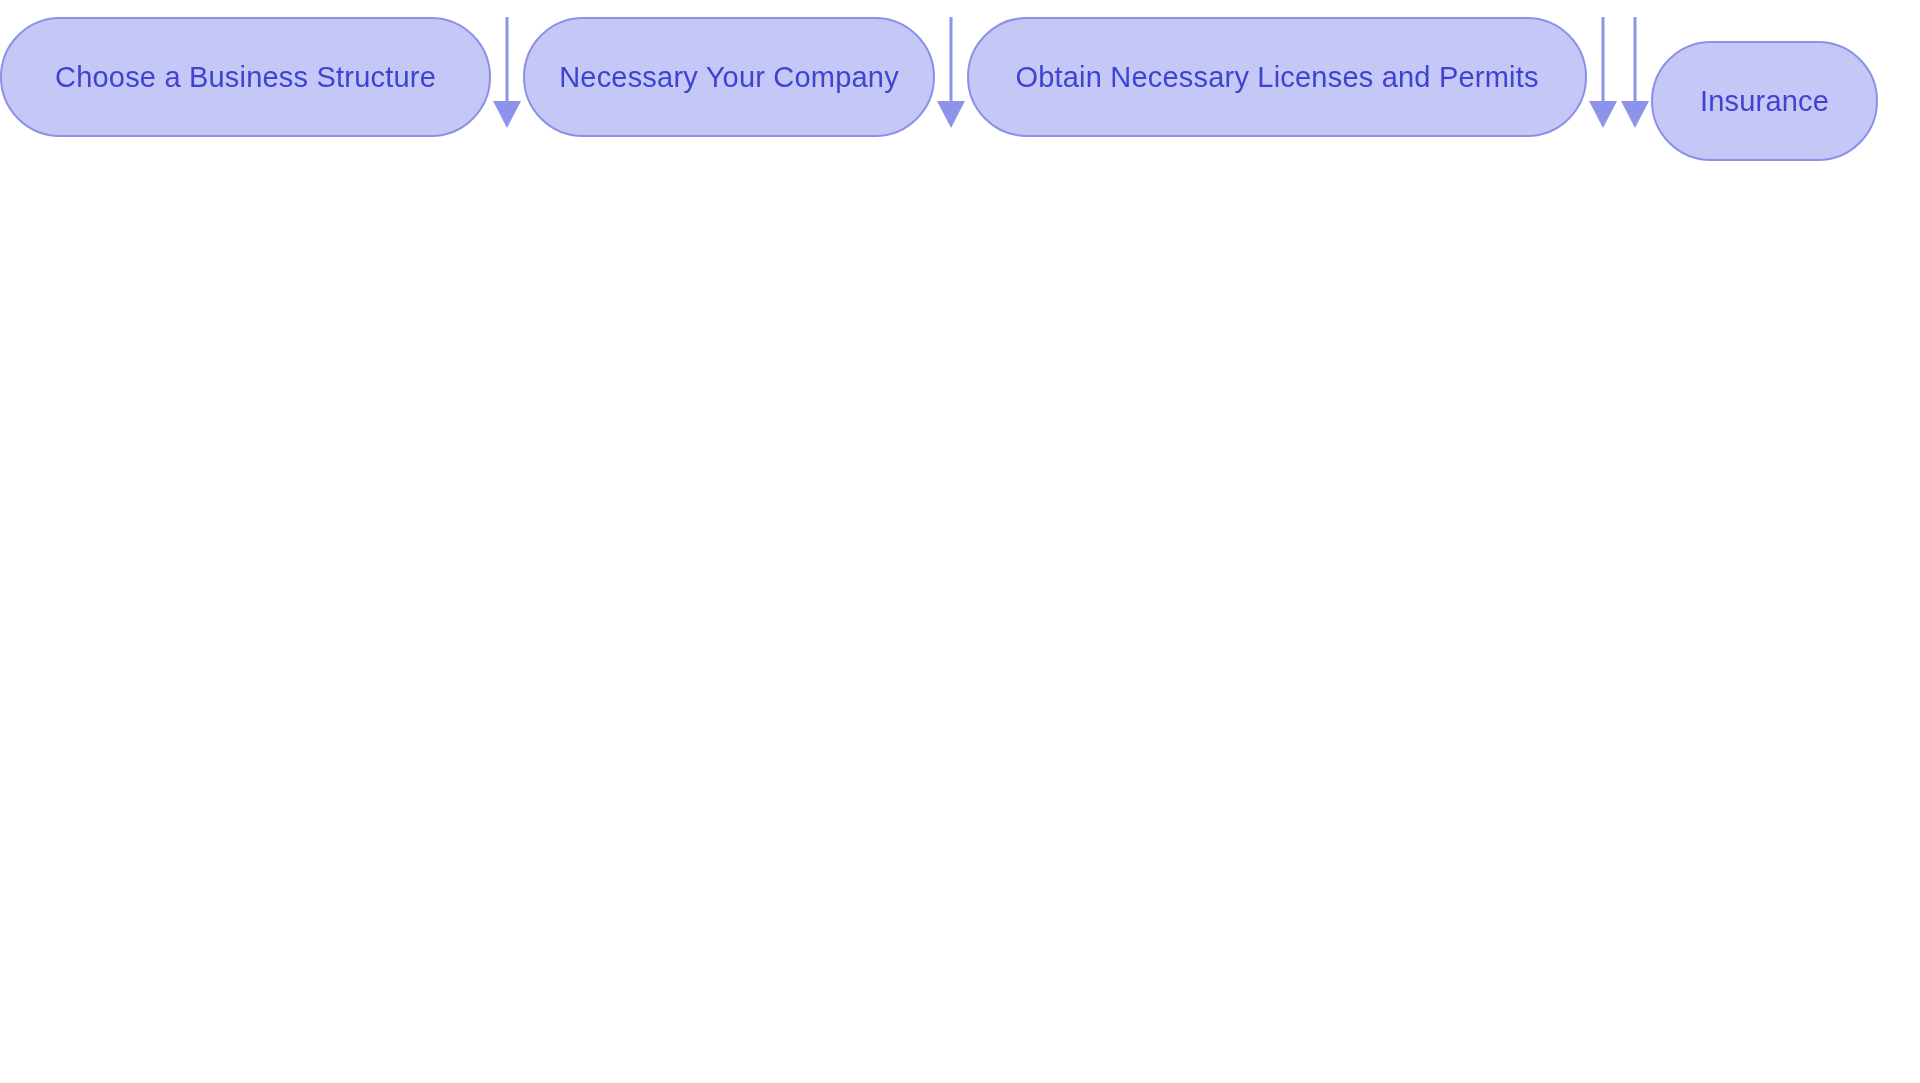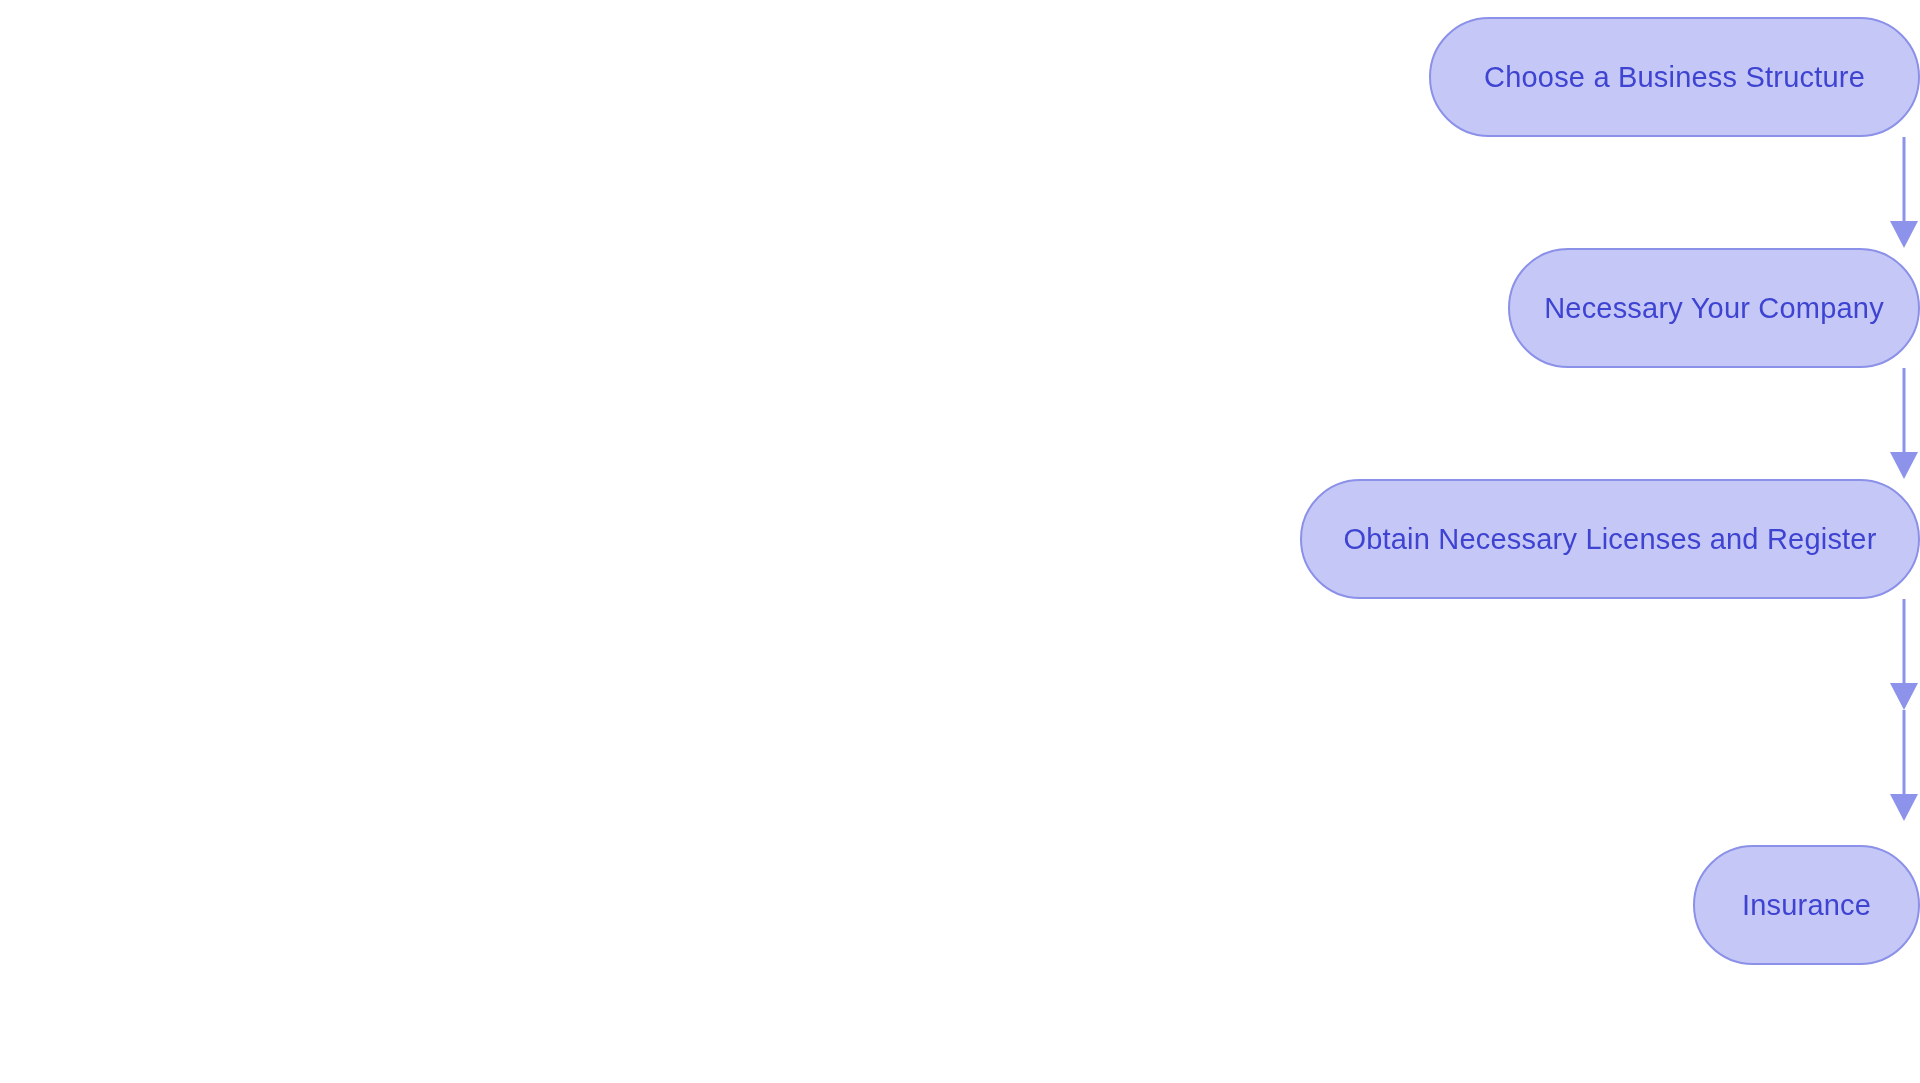--- a/index.html
+++ b/index.html
@@ -16,22 +16,22 @@
     width: 1920px;
     height: 1083px;
     background: #ffffff;
   }
   .flow {
     position: absolute;
     top: 17px;
     left: 0;
     width: 1920px;
     display: flex;
-    flex-direction: column;
-    align-items: flex-end;
+    flex-direction: row;
+    align-items: flex-start;
   }
   .node {
     box-sizing: border-box;
     height: 120px;
     border-radius: 60px;
     background: #c5c8f6;
     border: 2px solid #8b90e8;
     color: #3e43d1;
     font-size: 29px;
     letter-spacing: 0.2px;
@@ -73,21 +73,21 @@
     <div class="node n1">
       <span>Necessary Your Company</span>
     </div>
 
     <svg class="arrow" viewBox="0 0 32 111" xmlns="http://www.w3.org/2000/svg">
       <line x1="16" y1="0" x2="16" y2="87" stroke="#8d93ea" stroke-width="3"></line>
       <polygon points="2,84 30,84 16,111" fill="#8d93ea"></polygon>
     </svg>
 
     <div class="node n2">
-      <span>Obtain Necessary Licenses and Register</span>
+      <span>Obtain Necessary Licenses and Permits</span>
     </div>
 
     <svg class="arrow" viewBox="0 0 32 111" xmlns="http://www.w3.org/2000/svg">
       <line x1="16" y1="0" x2="16" y2="87" stroke="#8d93ea" stroke-width="3"></line>
       <polygon points="2,84 30,84 16,111" fill="#8d93ea"></polygon>
     </svg>
 
 
     <svg class="arrow" viewBox="0 0 32 111" xmlns="http://www.w3.org/2000/svg">
       <line x1="16" y1="0" x2="16" y2="87" stroke="#8d93ea" stroke-width="3"></line>

